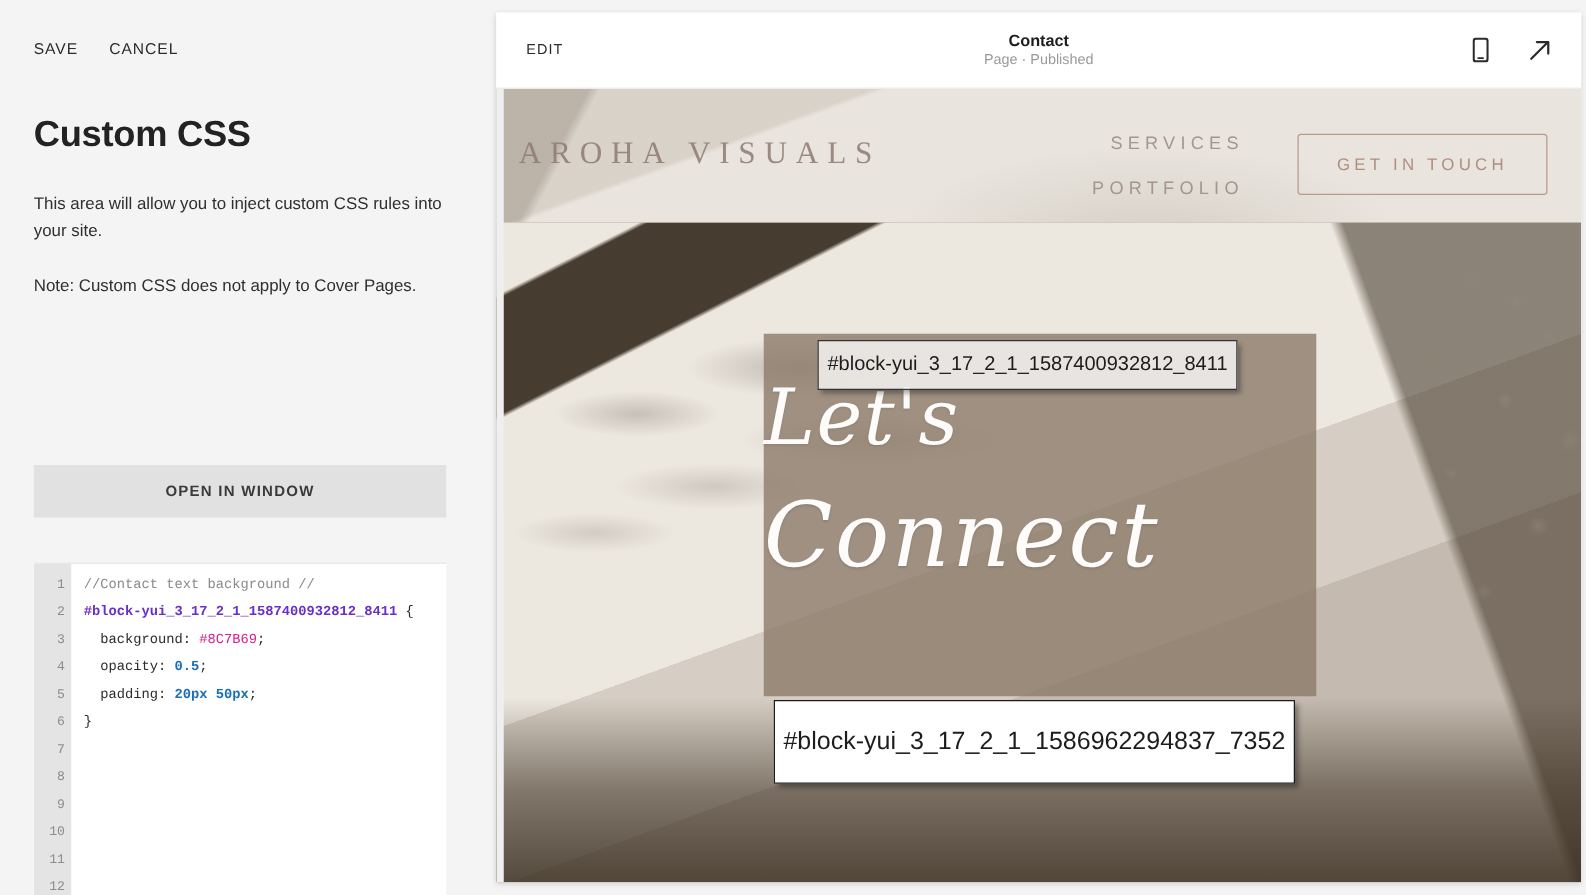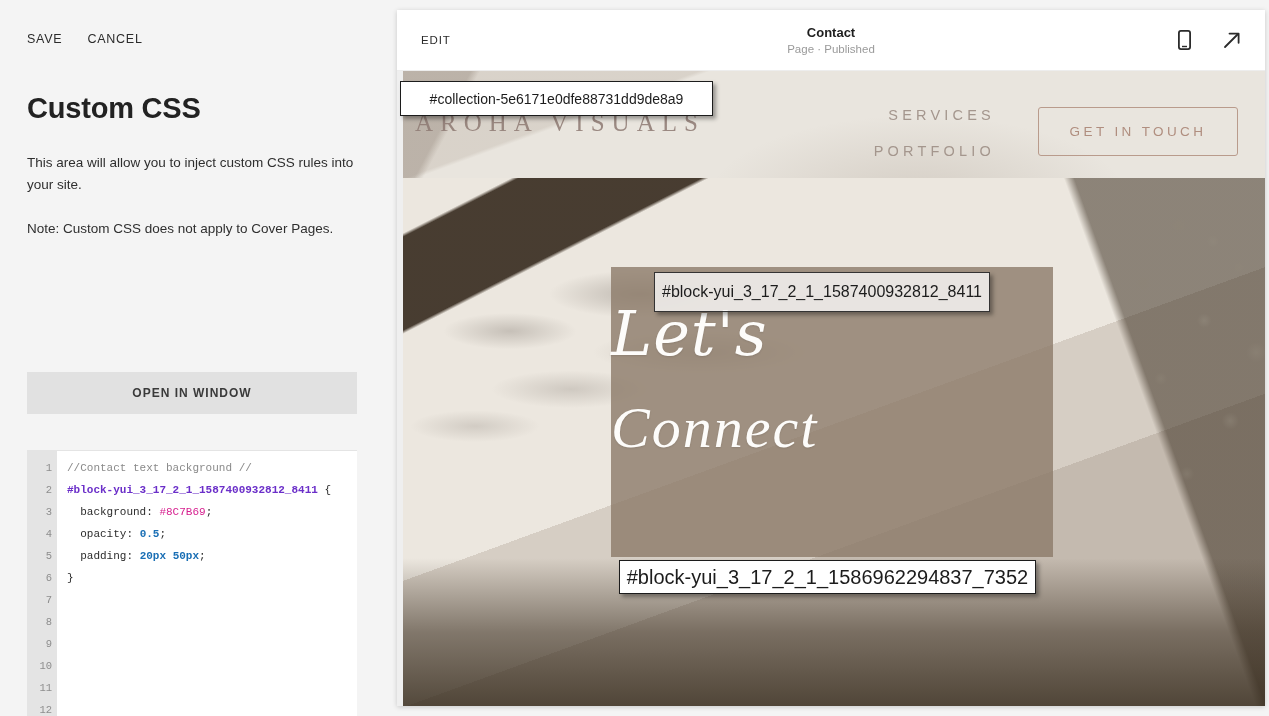--- a/index.html
+++ b/index.html
@@ -321,25 +321,24 @@
     color: #fdfcfa;
     font-weight: 300;
   }
   .hero-line1 {
     font-size: 62px;
     line-height: 78px;
     letter-spacing: 1px;
     text-shadow: 0 1px 2px rgba(0,0,0,0.10);
   }
   .hero-line2 {
-    font-size: 58px;
+    font-size: 72px;
     line-height: 110px;
     letter-spacing: 2px;
     text-shadow: 0 1px 2px rgba(0,0,0,0.10);
-    font-family: Liberation Serif, serif;
   }
 
   
   .id-chip {
     position: absolute;
     background: #ffffff;
     border: 1px solid #1c1c1c;
     color: #1c1c1c;
     display: flex;
     align-items: center;
@@ -357,21 +356,21 @@
   #chip-block-top {
     left: 654px; top: 272px;
     width: 336px; height: 40px;
     font-size: 16px;
     background: rgba(255,255,255,0.76);
     border-color: rgba(20,20,20,0.85);
     z-index: 30;
   }
   #chip-block-bottom {
     left: 619px; top: 560px;
-    width: 417px; height: 34px;
+    width: 417px; height: 67px;
     font-size: 20px;
     z-index: 30;
   }
 
   .scroll-edge {
     position: absolute;
     left: 0; top: 0; bottom: 0;
     width: 6px;
     background: #efefef;
   }
@@ -469,17 +468,16 @@
             <div class="hero-line1">Let's</div>
             <div class="hero-line2">Connect</div>
           </div>
         </div>
       </div>
 
       <div class="scroll-edge"></div>
     </div>
   </div>
 
-  <div class="id-chip" id="chip-collection">#collection-5e6171e0dfe88731dd9de8a9</div>
   <div class="id-chip" id="chip-block-top">#block-yui_3_17_2_1_1587400932812_8411</div>
   <div class="id-chip" id="chip-block-bottom">#block-yui_3_17_2_1_1586962294837_7352</div>
 
 </div>
 
 </body></html>

